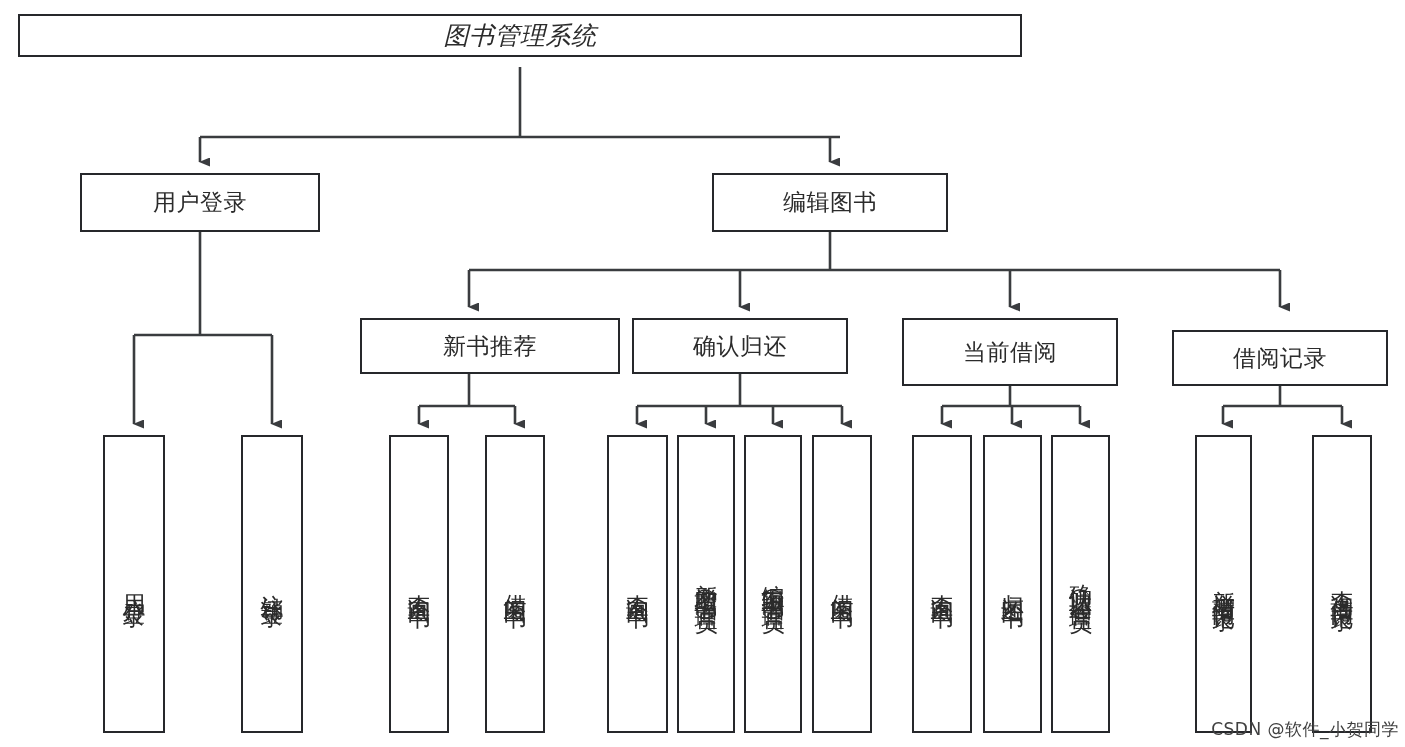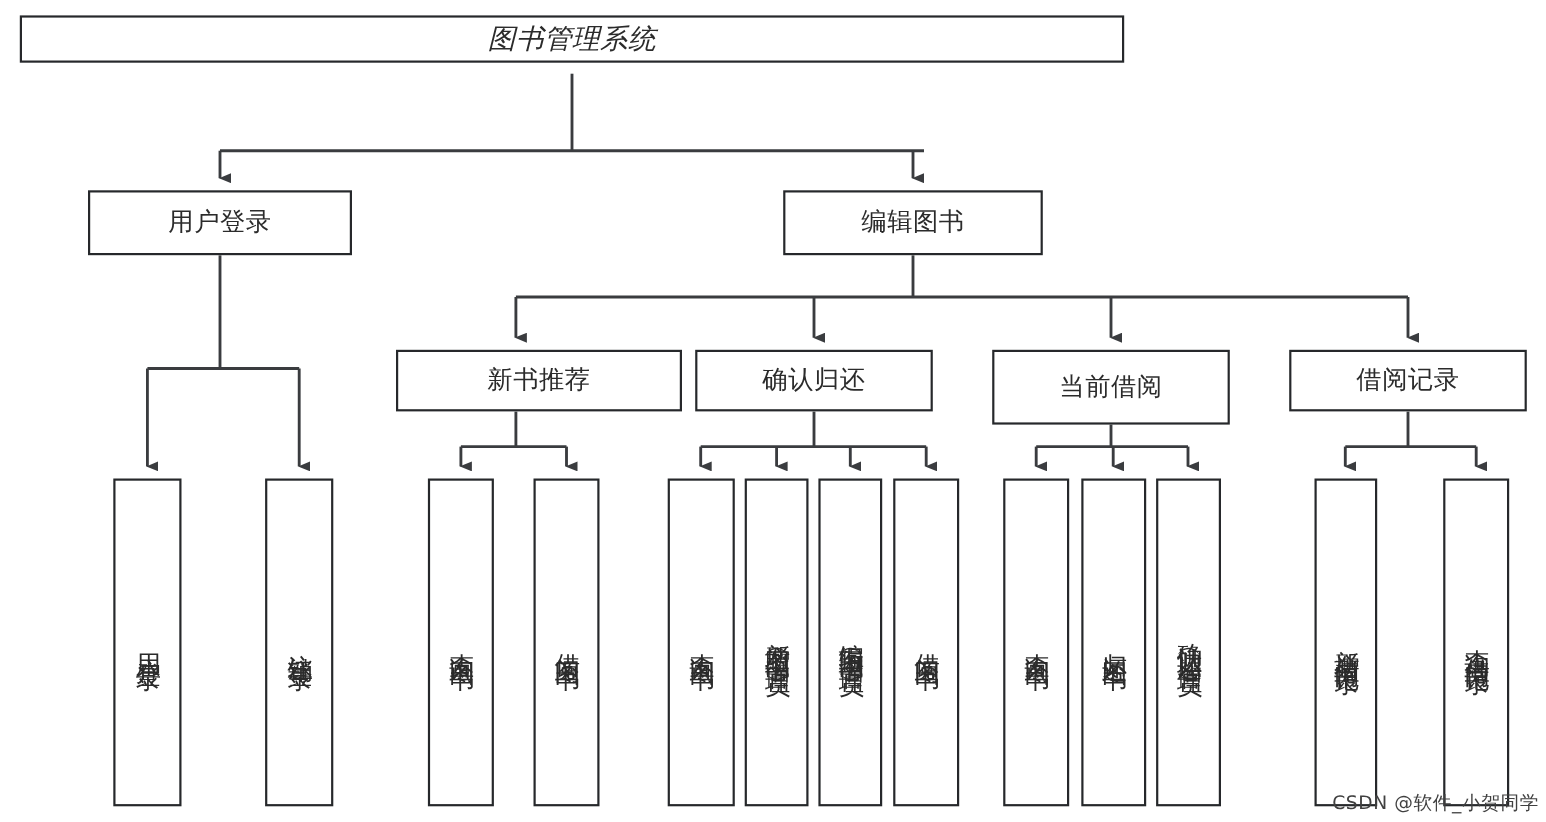--- a/index.html
+++ b/index.html
@@ -131,21 +131,21 @@
 
   <div class="node-box" style="left:360px; top:318px; width:260px; height:56px;">
     <span class="node-label horizontal">新书推荐</span>
   </div>
   <div class="node-box" style="left:632px; top:318px; width:216px; height:56px;">
     <span class="node-label horizontal">确认归还</span>
   </div>
   <div class="node-box" style="left:902px; top:318px; width:216px; height:68px;">
     <span class="node-label horizontal">当前借阅</span>
   </div>
-  <div class="node-box" style="left:1172px; top:318px; width:216px; height:56px;">
+  <div class="node-box" style="left:1172px; top:330px; width:216px; height:56px;">
     <span class="node-label horizontal">借阅记录</span>
   </div>
 
   <div class="node-box" style="left:103px; top:435px; width:62px; height:298px;">
     <span class="node-label vertical">用户登录</span>
   </div>
   <div class="node-box" style="left:241px; top:435px; width:62px; height:298px;">
     <span class="node-label vertical">注销登录</span>
   </div>
 

